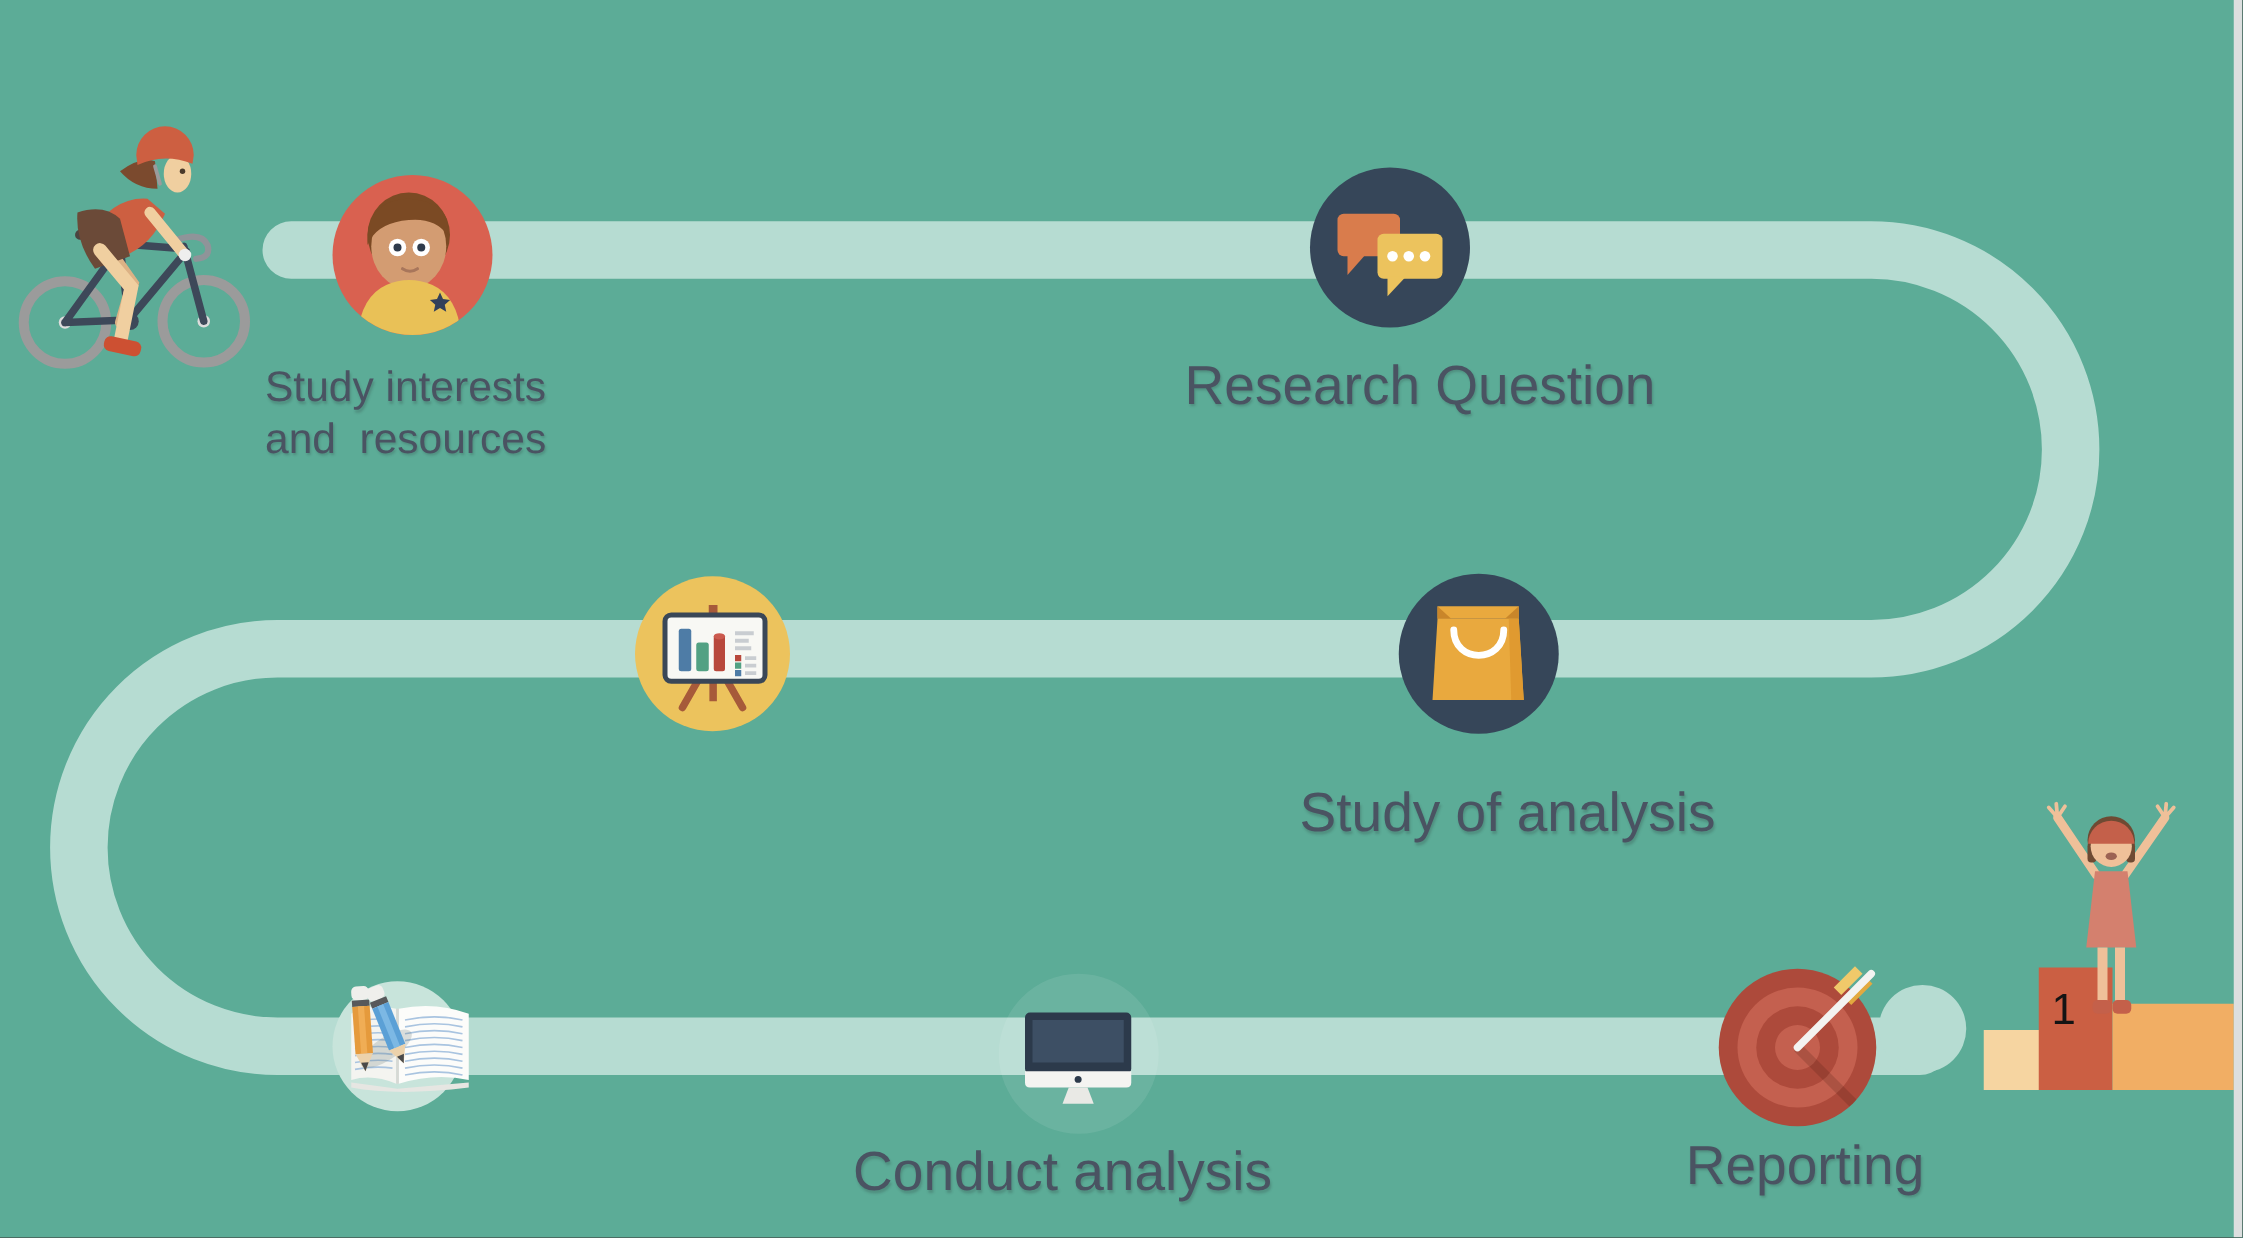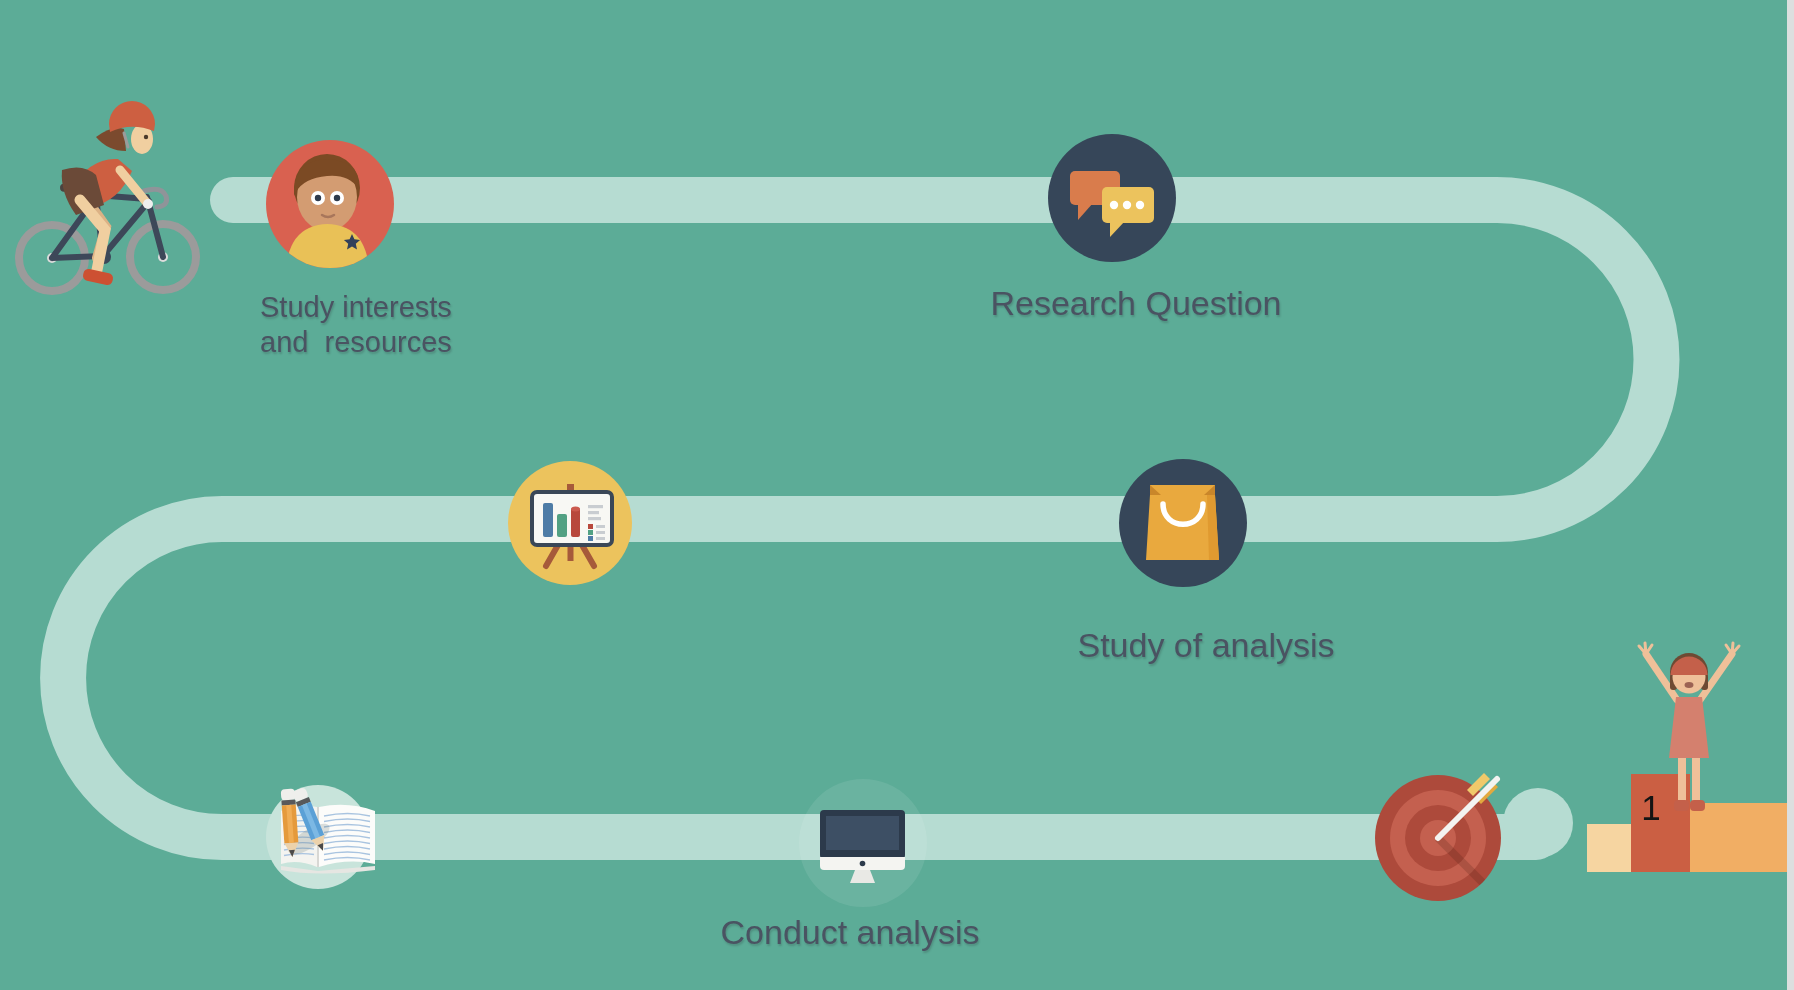--- a/index.html
+++ b/index.html
@@ -1,24 +1,24 @@
 <!DOCTYPE html>
 <html><head>
 <meta charset="utf-8">
 <style>
   html,body{margin:0;padding:0;background:#3c3c3c;}
   .canvas{position:relative;width:1794px;height:990px;overflow:hidden;
           font-family:"Liberation Sans",sans-serif;}
   .abs{position:absolute;}
   .step-circle{position:absolute;border-radius:50%;}
   .step-circle svg{position:absolute;left:0;top:0;}
-  .label{position:absolute;color:#4a5362;font-size:34px;white-space:pre;
+  .label{position:absolute;color:#4a5362;font-size:44px;white-space:pre;
          transform:translateX(-50%);letter-spacing:0px;
          text-shadow:1px 2px 2px rgba(35,40,45,0.22);}
-  .label.left-aligned{transform:none;font-size:29px;line-height:1.22;margin-left:48px;}
+  .label.left-aligned{transform:none;font-size:34px;line-height:1.22;}
   .podium-block{position:absolute;}
   .podium-number{position:absolute;color:#141414;font-size:35px;text-align:center;
                  text-shadow:none;}
   .edge-strip{position:absolute;top:0;height:990px;}
 </style>
 </head>
 <body>
 
 <div class="canvas" style="background: rgb(92, 172, 151);">
 
@@ -224,16 +224,17 @@
       <rect x="44" y="182" width="15" height="11" rx="4" fill="#c4604a"></rect>
       <rect x="60" y="182" width="15" height="11" rx="4" fill="#c4604a"></rect>
     </g>
   </svg>
 
   <div class="label left-aligned" style="left:212px;top:290px">Study interests
 and  resources</div>
   <div class="label" style="left:1136px;top:284px">Research Question</div>
   <div class="label" style="left:1206px;top:626px">Study of analysis</div>
   <div class="label" style="left:850px;top:913px">Conduct analysis</div>
+  <div class="label" style="left:1444px;top:908px">Reporting</div>
 
   <div class="edge-strip" style="left: 1787px; width: 7px; background: rgb(220, 223, 223);"></div>
 
 </div>
 
 </body></html>

